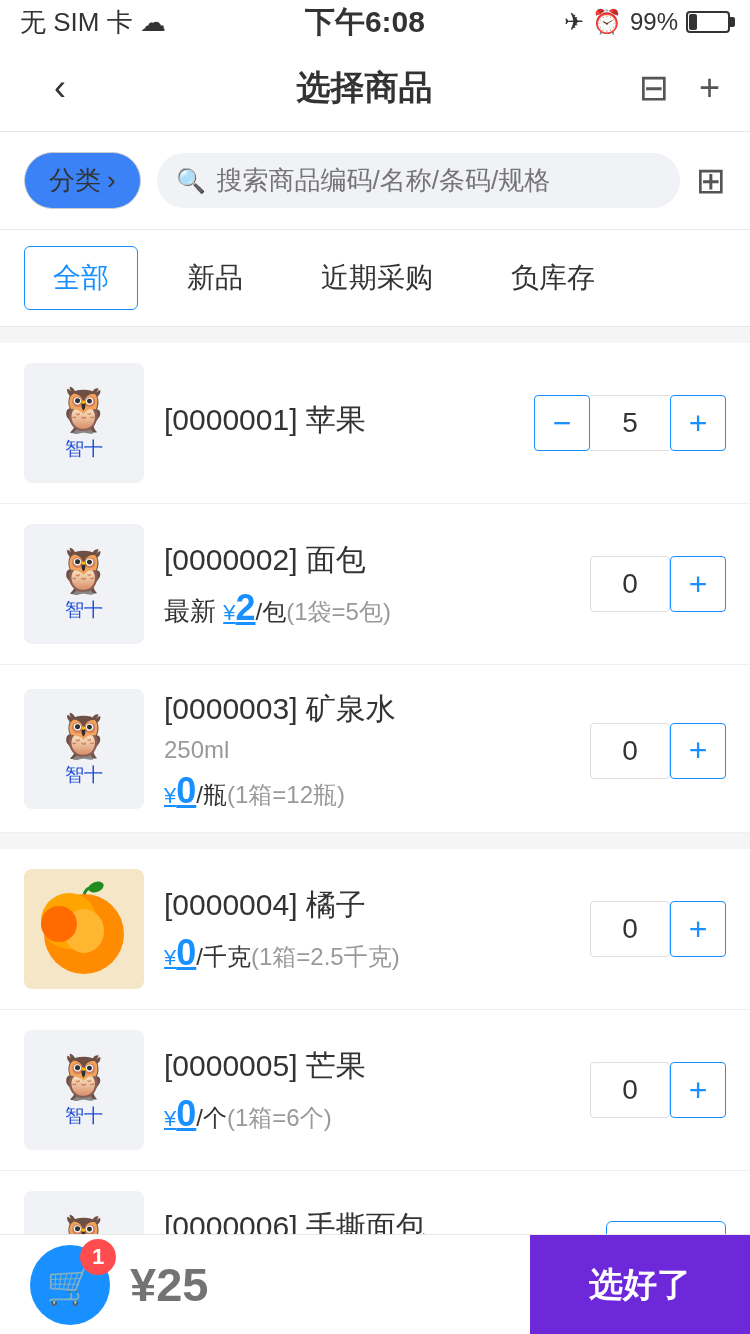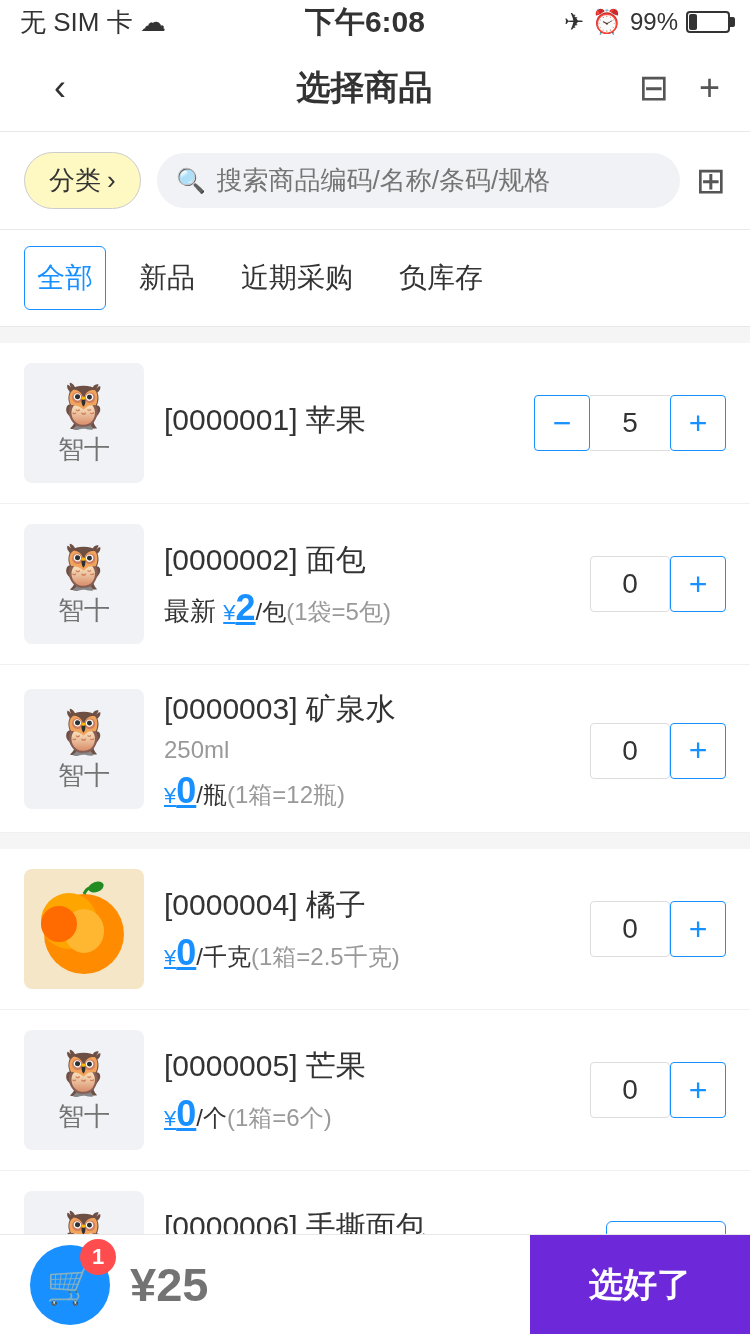--- a/index.html
+++ b/index.html
@@ -68,21 +68,21 @@
       align-items: center;
       gap: 16px;
       border-bottom: 1px solid #e8e8e8;
     }
     .category-btn {
       border: 1px solid #ccc;
       border-radius: 30px;
       padding: 10px 24px;
       font-size: 26px;
       color: #333;
-      background: #fef9c3;
+      background: #3b82f6;
       white-space: nowrap;
       cursor: pointer;
       display: flex; align-items: center; gap: 6px;
     }
     .search-box {
       flex: 1;
       background: #f0f2f5;
       border-radius: 30px;
       padding: 12px 20px;
       display: flex;
@@ -98,21 +98,21 @@
 
     
     .tab-bar {
       background: #fff;
       display: flex;
       padding: 16px 24px;
       gap: 20px;
       border-bottom: 1px solid #e8e8e8;
     }
     .tab-item {
-      padding: 12px 12px;
+      padding: 12px 28px;
       border-radius: 6px;
       font-size: 28px;
       cursor: pointer;
       border: 1px solid transparent;
     }
     .tab-item.active {
       border-color: #1890ff;
       color: #1890ff;
       background: #fff;
     }
@@ -144,21 +144,21 @@
       border-radius: 8px;
       display: flex; align-items: center; justify-content: center;
       flex-shrink: 0;
       overflow: hidden;
     }
     .owl-placeholder {
       display: flex; flex-direction: column; align-items: center; justify-content: center;
       width: 100%; height: 100%;
     }
     .owl-icon { font-size: 44px; color: #c0c8d8; }
-    .owl-text { font-size: 26px; color: #737373; margin-top: 0; }
+    .owl-text { font-size: 19px; color: #1d4ed8; margin-top: 0; }
 
     .product-info { flex: 1; }
     .product-name { font-size: 30px; color: #333; font-weight: 500; margin-bottom: 6px; }
     .product-spec { font-size: 24px; color: #999; margin-bottom: 6px; }
     .product-price {
       font-size: 26px; color: #333;
     }
     .price-label { color: #333; }
     .price-prefix { font-size: 22px; color: #1890ff; text-decoration: underline; }
     .price-value { font-size: 36px; color: #1890ff; font-weight: 600; text-decoration: underline; }

